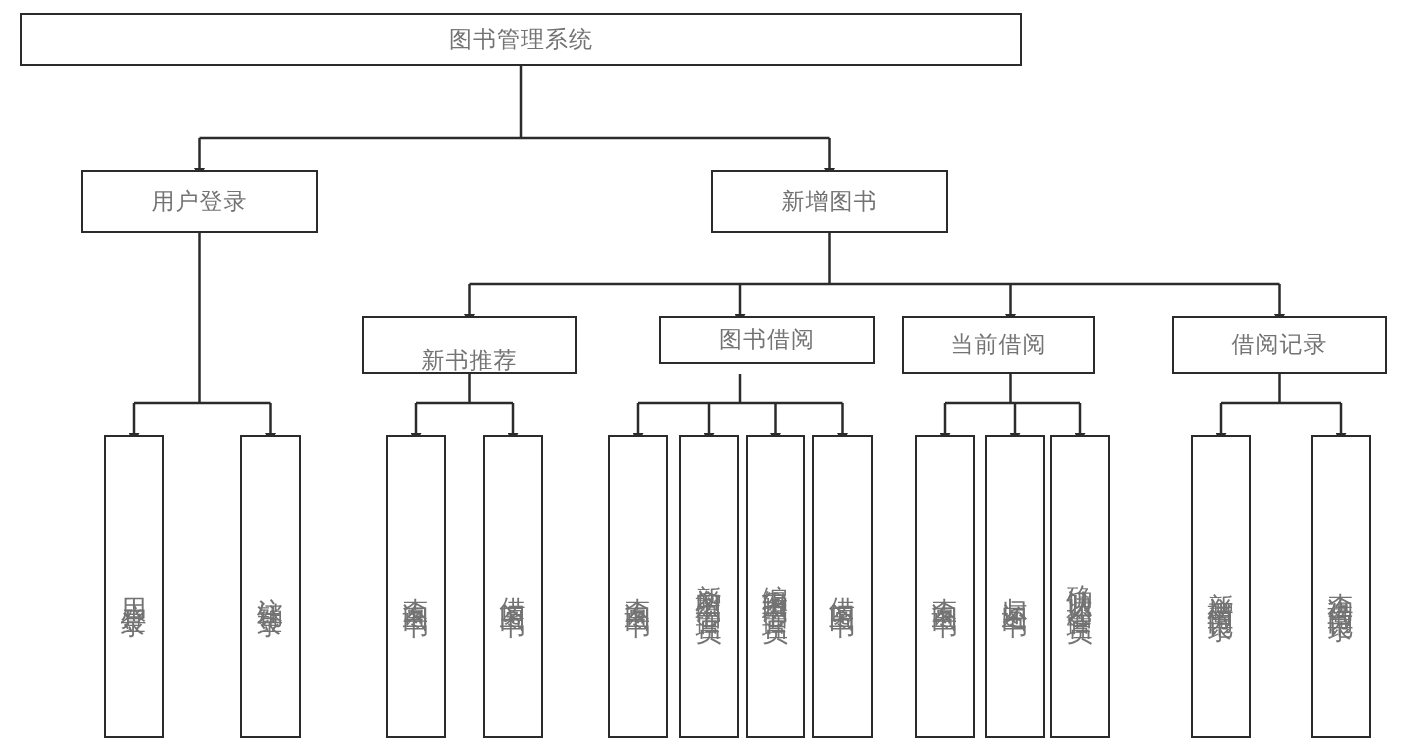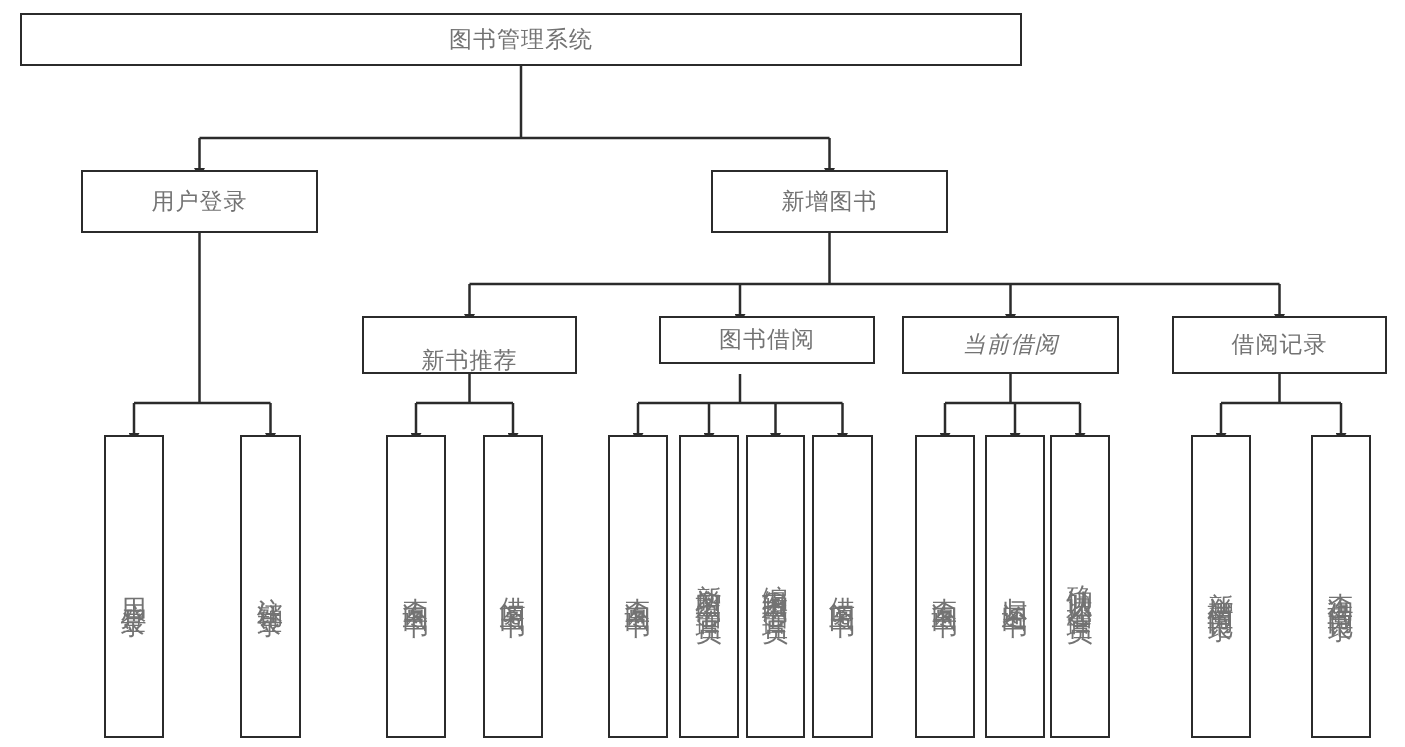--- a/index.html
+++ b/index.html
@@ -73,21 +73,21 @@
       </div>
       <div class="nodebox h-node" style="left: 711px; top: 170px; width: 237px; height: 63px;">
         <span class="lbl">新增图书</span>
       </div>
       <div class="nodebox h-node" style="left: 362px; top: 316px; width: 215px; height: 58px; align-items: flex-end;">
         <span class="lbl">新书推荐</span>
       </div>
       <div class="nodebox h-node" style="left: 659px; top: 316px; width: 216px; height: 48px;">
         <span class="lbl">图书借阅</span>
       </div>
-      <div class="nodebox h-node" style="left: 902px; top: 316px; width: 217px; height: 58px; font-style: italic;">
+      <div class="nodebox h-node" style="left: 902px; top: 316px; width: 193px; height: 58px;">
         <span class="lbl">当前借阅</span>
       </div>
       <div class="nodebox h-node" style="left: 1172px; top: 316px; width: 215px; height: 58px;">
         <span class="lbl">借阅记录</span>
       </div>
       <div class="nodebox v-node" style="left: 104px; top: 435px; width: 60px; height: 303px;">
         <span class="lbl">用户登录</span>
       </div>
       <div class="nodebox v-node" style="left: 240px; top: 435px; width: 61px; height: 303px;">
         <span class="lbl">注销登录</span>

